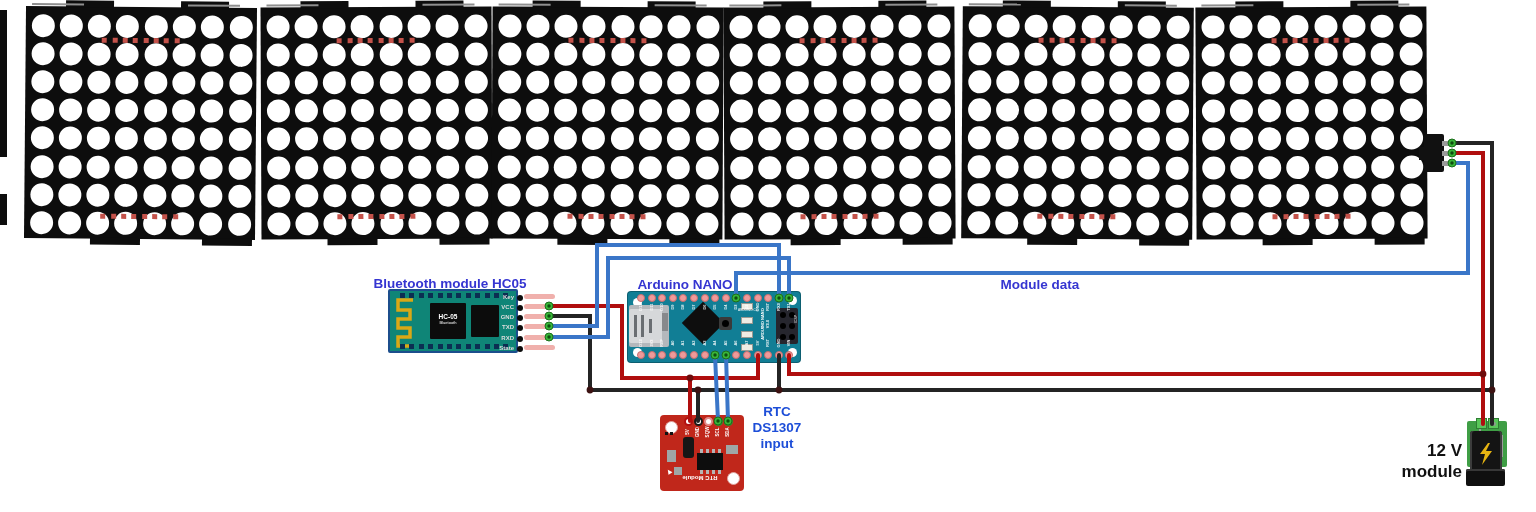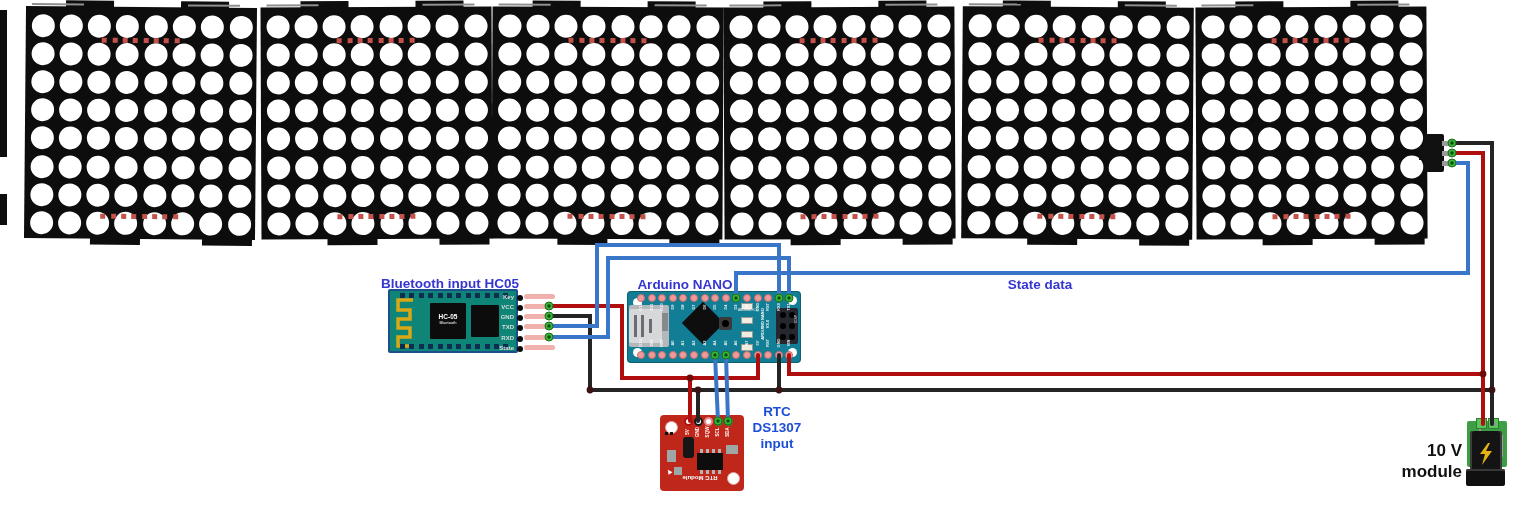--- a/index.html
+++ b/index.html
@@ -614,21 +614,21 @@
         <div class="pinline" style="left: 162px; top: -3px; width: 52px;"></div>
       </div>
     </div>
 
   <div class="conn-notch"></div>
   <div class="conn-body"></div>
   <div class="conn-pin" style="top:141px"></div>
   <div class="conn-pin" style="top:151px"></div>
   <div class="conn-pin" style="top:161px"></div>
 
-  <div class="diagram-label" style="left: 350px; top: 276px; width: 200px; color: rgb(53, 53, 209);">Bluetooth input HC05</div>
+  <div class="diagram-label" style="left: 350px; top: 276px; width: 200px; color: rgb(53, 53, 209);">Bluetooth module HC05</div>
   <div class="bt-board">
     <svg width="26" height="52" style="position:absolute;left:3px;top:6px">
       <path d="M20,3 H5 V13 H17 V22 H5 V31 H17 V40 H5 V49 H18" stroke="#d9a816" stroke-width="3.5" fill="none"></path>
     </svg>
     <div id="bt-squares">
         <div class="bt-sq" style="left: 10px; top: 2px;"></div>
         <div class="bt-sq" style="left: 10px; top: 53px;"></div>
         <div class="bt-sq" style="left: 19.4px; top: 2px;"></div>
         <div class="bt-sq" style="left: 19.4px; top: 53px;"></div>
         <div class="bt-sq" style="left: 28.8px; top: 2px;"></div>
@@ -813,37 +813,37 @@
         <div class="rtc-pin" style="left: 43.5px; top: 1.5px; border: 2px solid rgb(224, 138, 138);"></div>
         <div class="rtc-lab" style="left: 39px; top: 13px;">SQW</div>
         <div class="rtc-pin" style="left: 53.5px; top: 1.5px; border: 2px solid rgb(47, 143, 47);"></div>
         <div class="rtc-lab" style="left: 49px; top: 13px;">SCL</div>
         <div class="rtc-pin" style="left: 63.5px; top: 1.5px; border: 2px solid rgb(47, 143, 47);"></div>
         <div class="rtc-lab" style="left: 59px; top: 13px;">SDA</div>
       </div>
   </div>
 
   <div class="power-label" style="left:1398px;top:440px;width:64px;">
-    <span>10 V</span><br>
+    <span>12 V</span><br>
     <span>module</span>
   </div>
   <div class="pwr-pcb">
     <div class="pwr-trace" style="left:12px;top:4px;width:2px;height:12px"></div>
     <div class="pwr-trace" style="left:12px;top:14px;width:24px;height:2px"></div>
     <div class="pwr-trace" style="left:34px;top:14px;width:2px;height:22px"></div>
   </div>
   <div class="pwr-term" style="left:1476px;top:418px"></div>
   <div class="pwr-term" style="left:1488px;top:418px"></div>
   <div class="jack-body"></div>
   <div class="jack-base"></div>
   <svg width="18" height="24" style="position:absolute;left:1477px;top:442px">
     <polygon points="11,1 3,12 8,12 5,23 15,9 9,9 13,1" fill="#e6b412"></polygon>
   </svg>
 
-  <div class="diagram-label" style="left: 990px; top: 277px; width: 100px; color: rgb(53, 53, 209);">State data</div>
+  <div class="diagram-label" style="left: 990px; top: 277px; width: 100px; color: rgb(53, 53, 209);">Module data</div>
 
   <svg id="wire-svg" class="wires" width="1536" height="512">
       <polyline points="549,316 590,316 590,390 1492,390" fill="none" stroke="#242424" stroke-width="4" stroke-linecap="round" stroke-linejoin="miter"></polyline>
       <polyline points="1452,143 1492,143 1492,424" fill="none" stroke="#242424" stroke-width="4" stroke-linecap="round" stroke-linejoin="miter"></polyline>
       <polyline points="698,390 698,421" fill="none" stroke="#242424" stroke-width="4" stroke-linecap="round" stroke-linejoin="miter"></polyline>
       <polyline points="779,355 779,390" fill="none" stroke="#242424" stroke-width="4" stroke-linecap="round" stroke-linejoin="miter"></polyline>
       <polyline points="549,306 622,306 622,378 758,378 758,355" fill="none" stroke="#b00e0e" stroke-width="4" stroke-linecap="round" stroke-linejoin="miter"></polyline>
       <polyline points="690,378 690,421" fill="none" stroke="#b00e0e" stroke-width="4" stroke-linecap="round" stroke-linejoin="miter"></polyline>
       <polyline points="789,355 789,374 1483,374" fill="none" stroke="#b00e0e" stroke-width="4" stroke-linecap="round" stroke-linejoin="miter"></polyline>
       <polyline points="1452,153 1483,153 1483,424" fill="none" stroke="#b00e0e" stroke-width="4" stroke-linecap="round" stroke-linejoin="miter"></polyline>

